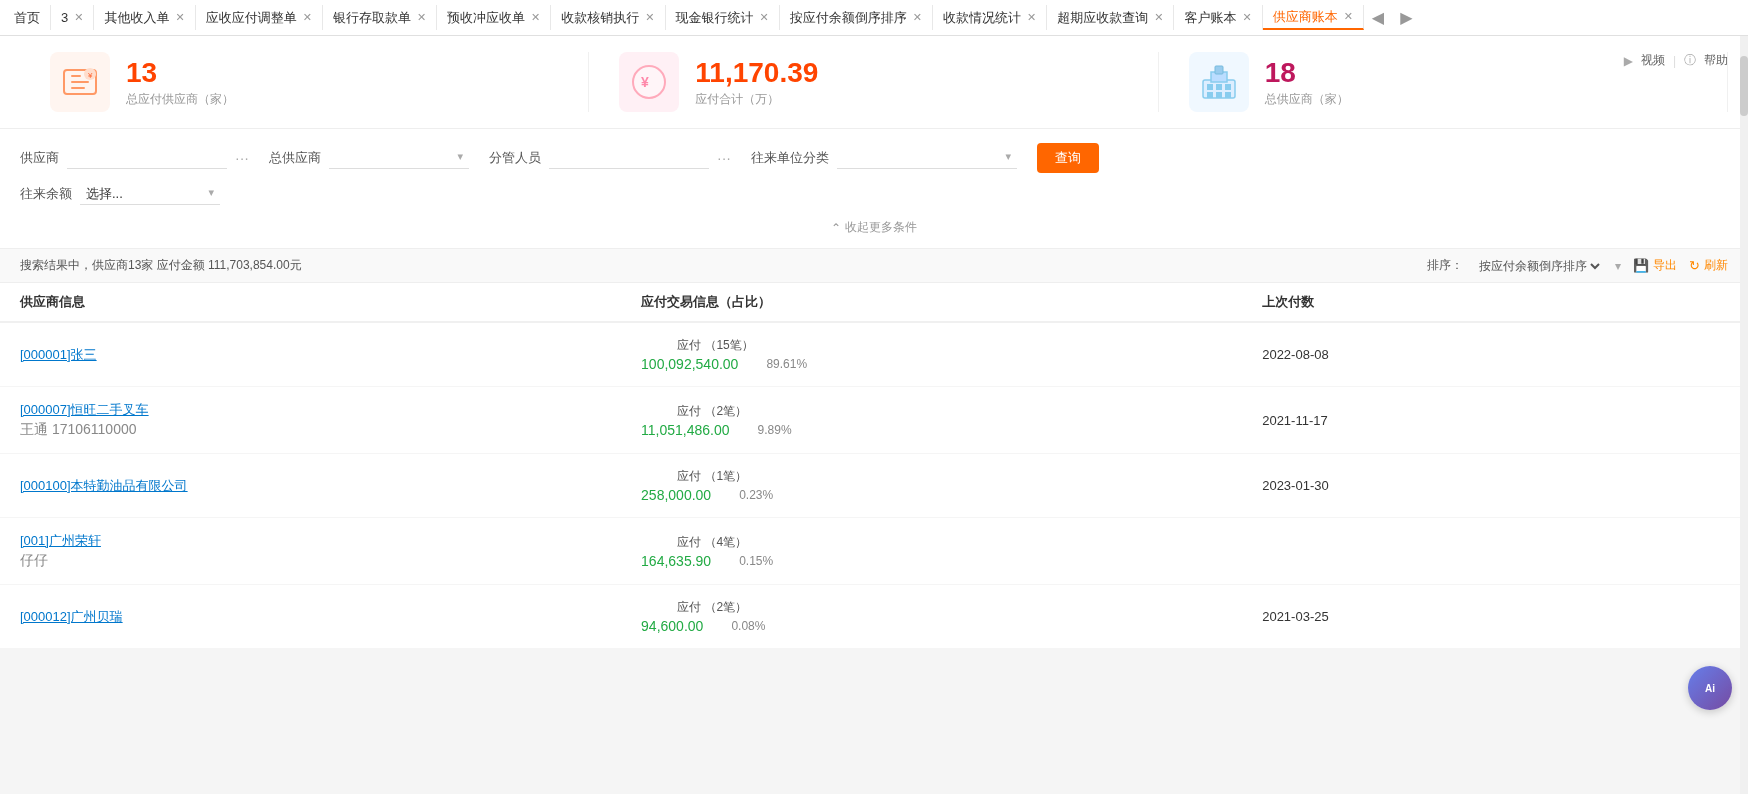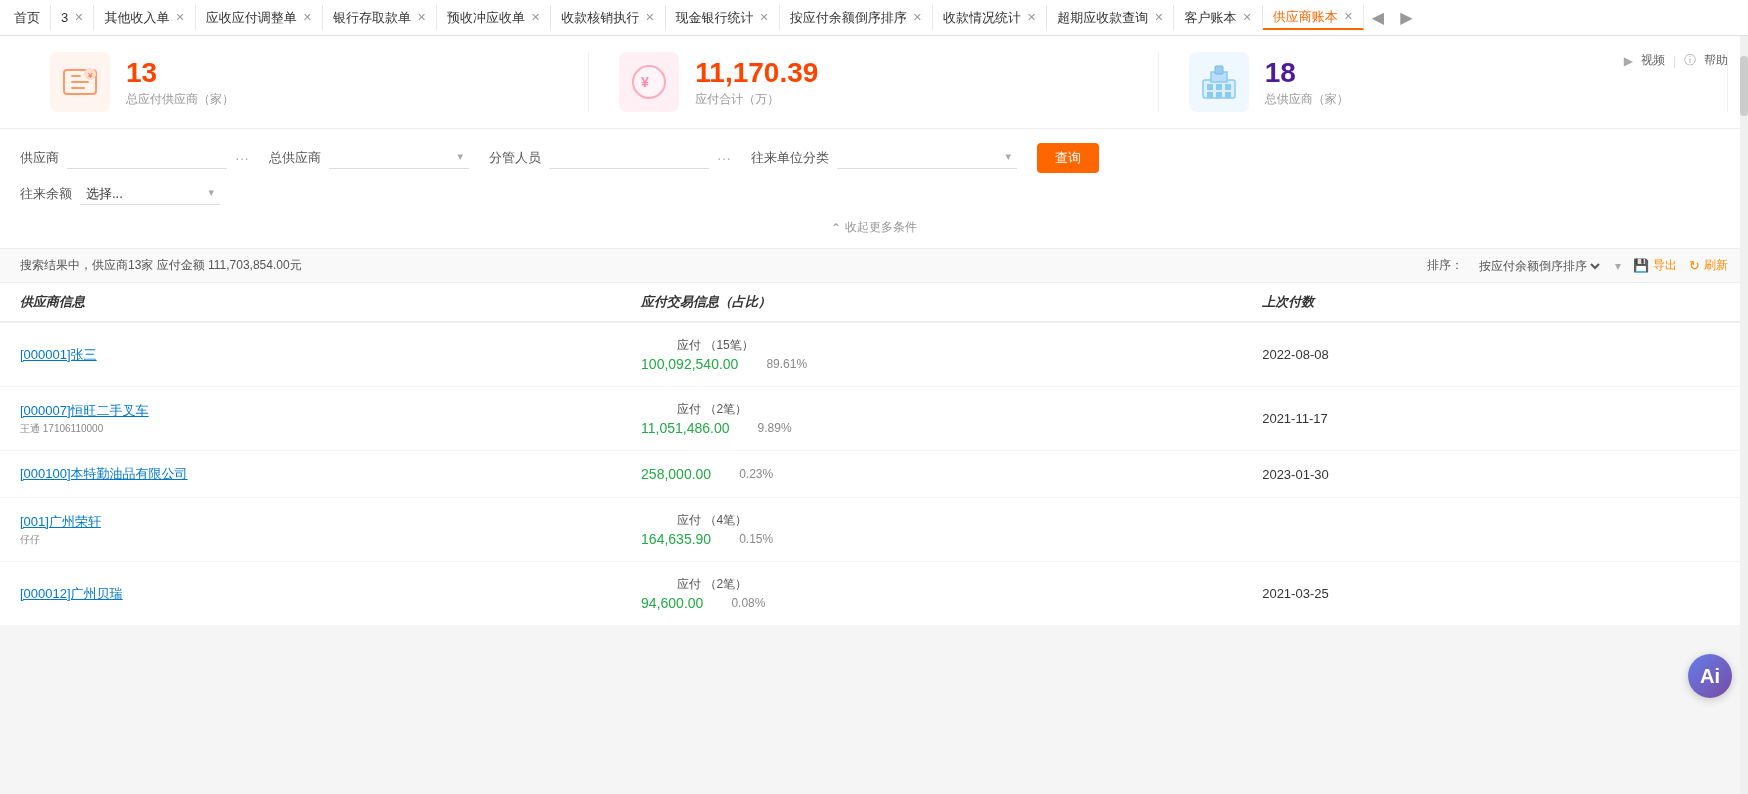--- a/index.html
+++ b/index.html
@@ -215,38 +215,37 @@
       width: 100%;
     }
     .table-header {
       display: grid;
       grid-template-columns: 2fr 2fr 1.5fr;
       padding: 10px 20px;
       border-bottom: 2px solid #f0f0f0;
       font-weight: bold;
       font-size: 13px;
       color: #333;
-      font-style: italic;
     }
     .table-row {
       display: grid;
       grid-template-columns: 2fr 2fr 1.5fr;
       padding: 14px 20px;
       border-bottom: 1px solid #f5f5f5;
       align-items: center;
     }
     .table-row.highlighted { background: #fff8f4; }
     .supplier-link {
       color: #0077cc;
       text-decoration: underline;
       cursor: pointer;
       font-size: 13px;
     }
     .supplier-sub {
-      font-size: 10px;
+      font-size: 14px;
       color: #888;
       margin-top: 2px;
     }
     .tx-info { display: flex; flex-direction: column; gap: 2px; }
     .tx-label { font-size: 12px; color: #555; margin-left: 36px; }
     .tx-amount-row { display: flex; align-items: center; gap: 28px; }
     .tx-amount {
       font-size: 14px;
       color: #22aa44;
       font-weight: 500;
@@ -366,21 +365,21 @@
         <rect x="19" y="24" width="6" height="6" fill="#88ccee"></rect>
         <rect x="28" y="24" width="6" height="6" fill="#88ccee"></rect>
         <rect x="10" y="32" width="6" height="6" fill="#88ccee"></rect>
         <rect x="19" y="32" width="6" height="6" fill="#88ccee"></rect>
         <rect x="28" y="32" width="6" height="6" fill="#88ccee"></rect>
         <rect x="14" y="12" width="16" height="10" fill="#bbddff" stroke="#88ccee" stroke-width="1.5"></rect>
         <rect x="18" y="6" width="8" height="8" rx="1" fill="#99ccee" stroke="#77bbdd" stroke-width="1"></rect>
       </svg>
     </div>
     <div class="stat-content">
-      <div class="big-num" style="color:#4c1d95;">18</div>
+      <div class="big-num" style="color:#be185d;">18</div>
       <div class="label">总供应商（家）</div>
     </div>
   </div>
 
   <div class="header-links">
     <span style="color:#aaa;">▶</span>
     <a>视频</a>
     <span style="color:#ddd;">|</span>
     <span style="color:#aaa;">ⓘ</span>
     <a>帮助</a>
@@ -488,20 +487,21 @@
           <div class="tx-amount-row">
             <span class="tx-amount">11,051,486.00</span>
             <span class="tx-pct">9.89%</span>
           </div>
         </div>
         <div class="date-cell">2021-11-17</div>
       </div>
       <div class="table-row">
         <div><a class="supplier-link">[000100]本特勤油品有限公司</a></div>
         <div class="tx-info">
+          <div class="tx-label">应付 （1笔）</div>
           <div class="tx-amount-row">
             <span class="tx-amount">258,000.00</span>
             <span class="tx-pct">0.23%</span>
           </div>
         </div>
         <div class="date-cell">2023-01-30</div>
       </div>
       <div class="table-row">
         <div><a class="supplier-link">[001]广州荣轩</a><div class="supplier-sub">仔仔</div></div>
         <div class="tx-info">
@@ -524,15 +524,15 @@
         </div>
         <div class="date-cell">2021-03-25</div>
       </div>
     </div>
 </div>
 
 <div class="scrollbar-track">
   <div class="scrollbar-thumb"></div>
 </div>
 
-<div style="position:fixed; right:16px; bottom:96px; background: linear-gradient(135deg,#667eea,#764ba2); color:#fff; border-radius:50%; width:44px; height:44px; display:flex; align-items:center; justify-content:center; font-size:20px; font-weight:bold; cursor:pointer; box-shadow:0 2px 8px rgba(0,0,0,0.2);">
+<div style="position:fixed; right:16px; bottom:84px; background: linear-gradient(135deg,#667eea,#764ba2); color:#fff; border-radius:50%; width:44px; height:44px; display:flex; align-items:center; justify-content:center; font-size:10px; font-weight:bold; cursor:pointer; box-shadow:0 2px 8px rgba(0,0,0,0.2);">
   <span>Ai</span>
 </div>
 
 </body></html>

